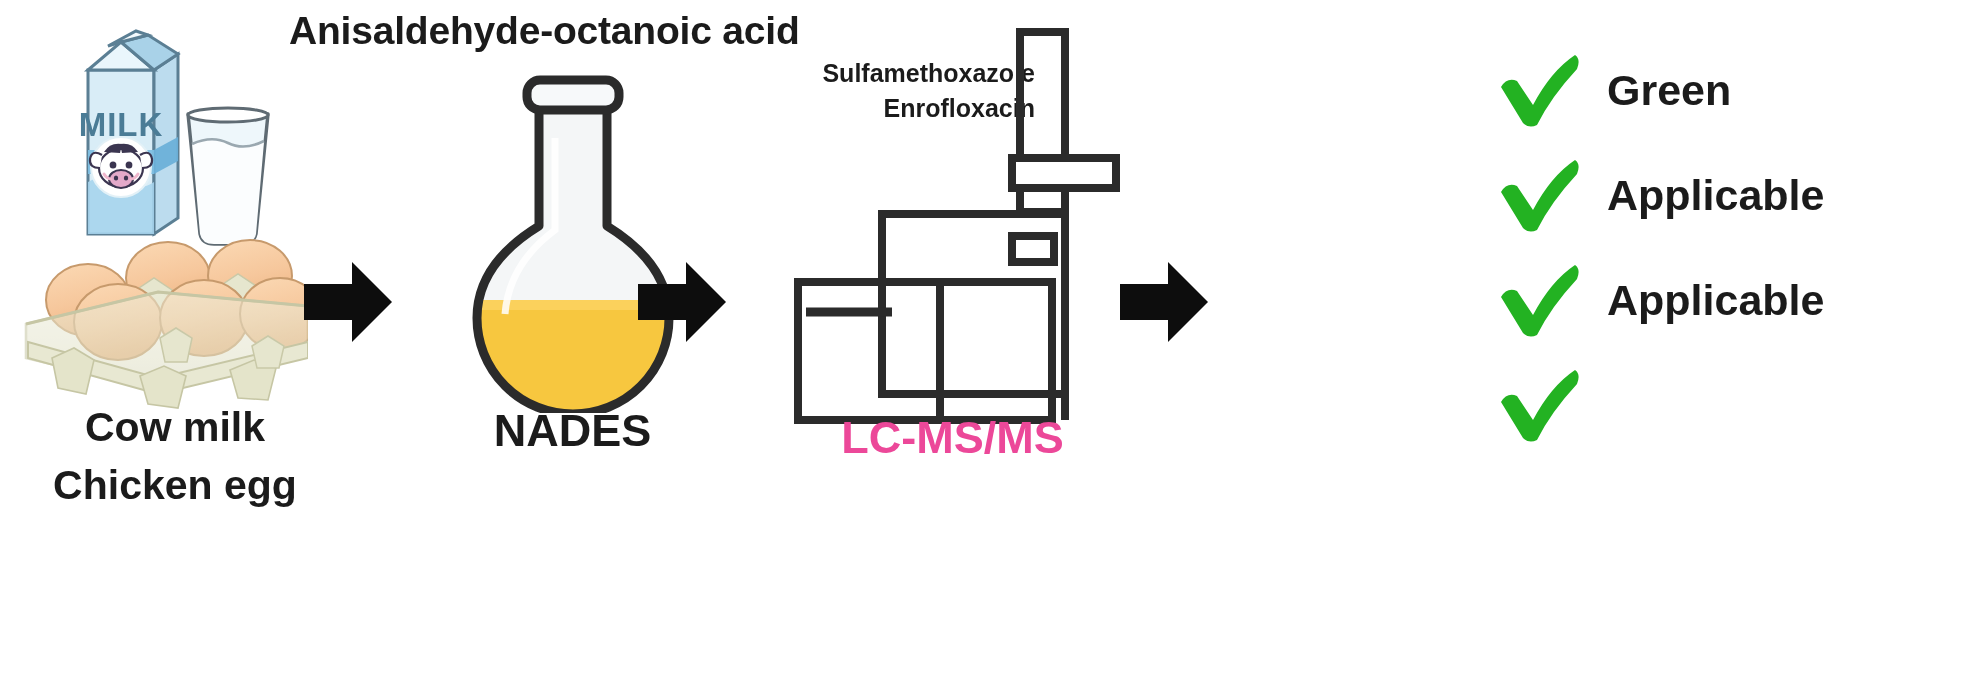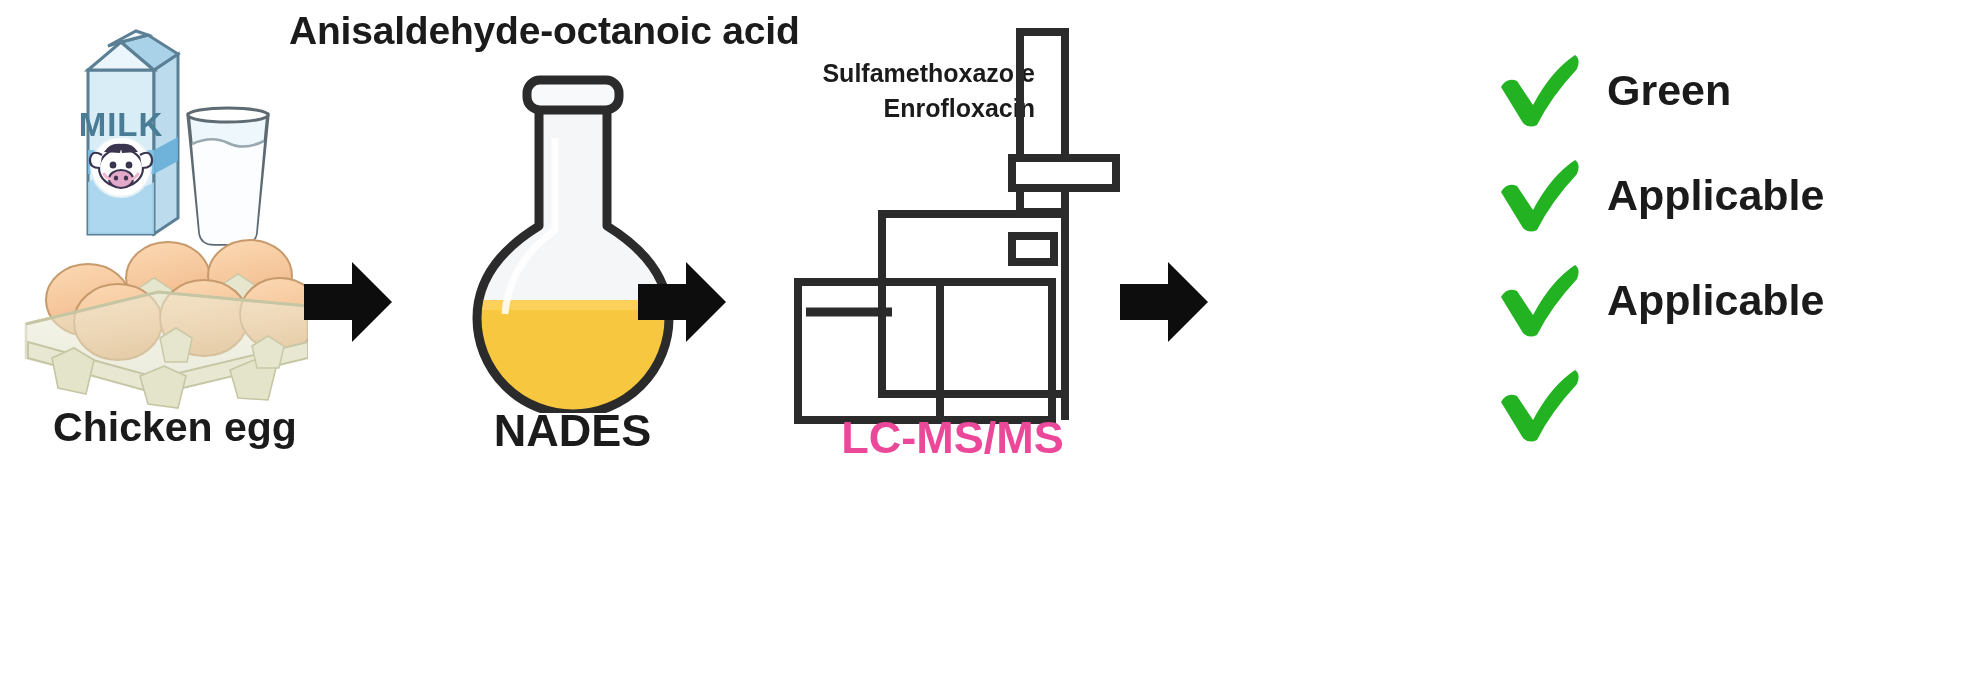--- a/index.html
+++ b/index.html
@@ -157,20 +157,21 @@
       <path d="M44 128 l22 -10 l20 12 l-8 34 l-28 -6 z" fill="#e4e4ca" stroke="#c6c6a4" stroke-width="1.6"></path>
       <path d="M132 146 l24 -10 l22 10 l-8 32 l-30 -4 z" fill="#e4e4ca" stroke="#c6c6a4" stroke-width="1.6"></path>
       <path d="M222 140 l24 -10 l22 8 l-8 32 l-30 -2 z" fill="#e4e4ca" stroke="#c6c6a4" stroke-width="1.6"></path>
 
       <path d="M152 108 l16 -10 l16 10 l-5 24 l-22 0 z" fill="#e6e6ce" stroke="#c9c9a8" stroke-width="1.5"></path>
       <path d="M244 116 l16 -10 l16 10 l-5 22 l-22 0 z" fill="#e6e6ce" stroke="#c9c9a8" stroke-width="1.5"></path>
     </svg>
   </div>
 
   <div class="abs" id="source-labels">
+    <div>Cow milk</div>
     <div>Chicken egg</div>
   </div>
 
   <div class="abs arrow" style="left:302px;top:258px;">
     <svg width="92" height="88" viewBox="0 0 92 88">
       <path d="M2 26 L50 26 L50 4 L90 44 L50 84 L50 62 L2 62 Z" fill="#0d0d0d"></path>
     </svg>
   </div>
 
   <div class="abs txt-heavy" id="reagent-title">Anisaldehyde-octanoic acid</div>

